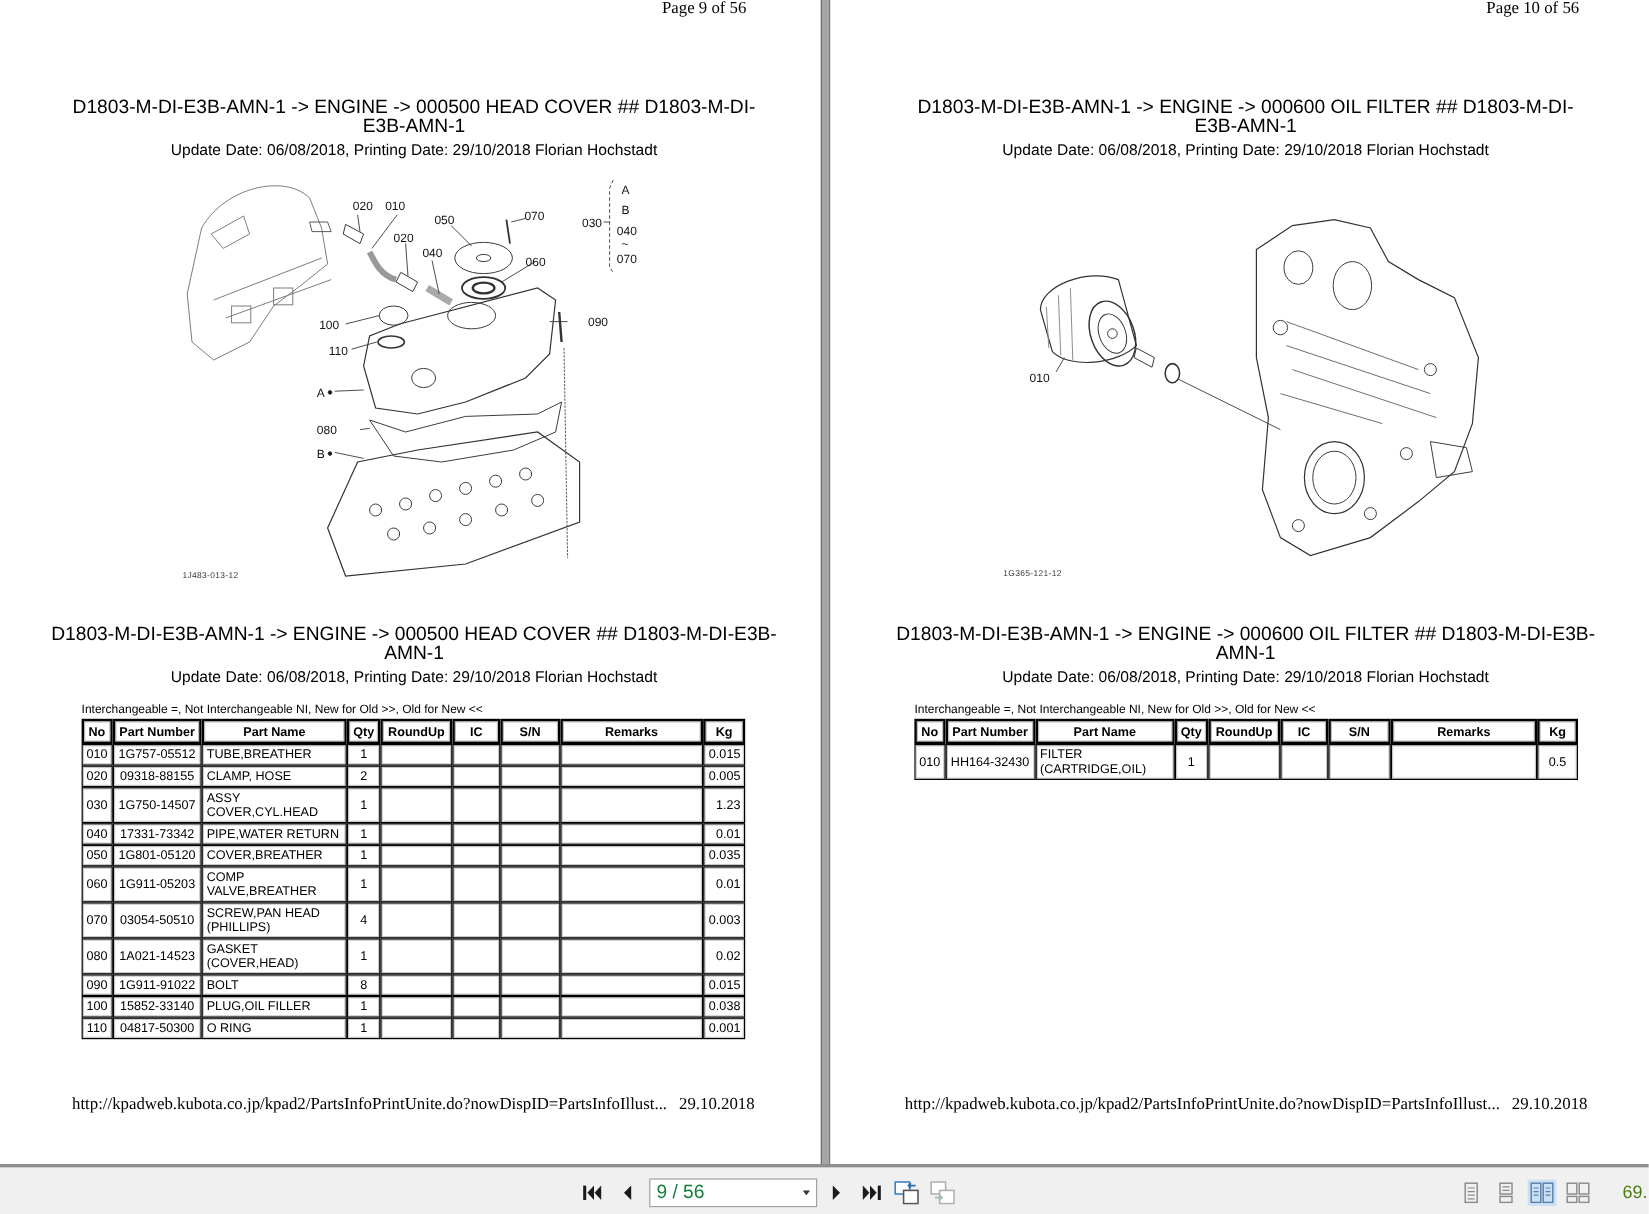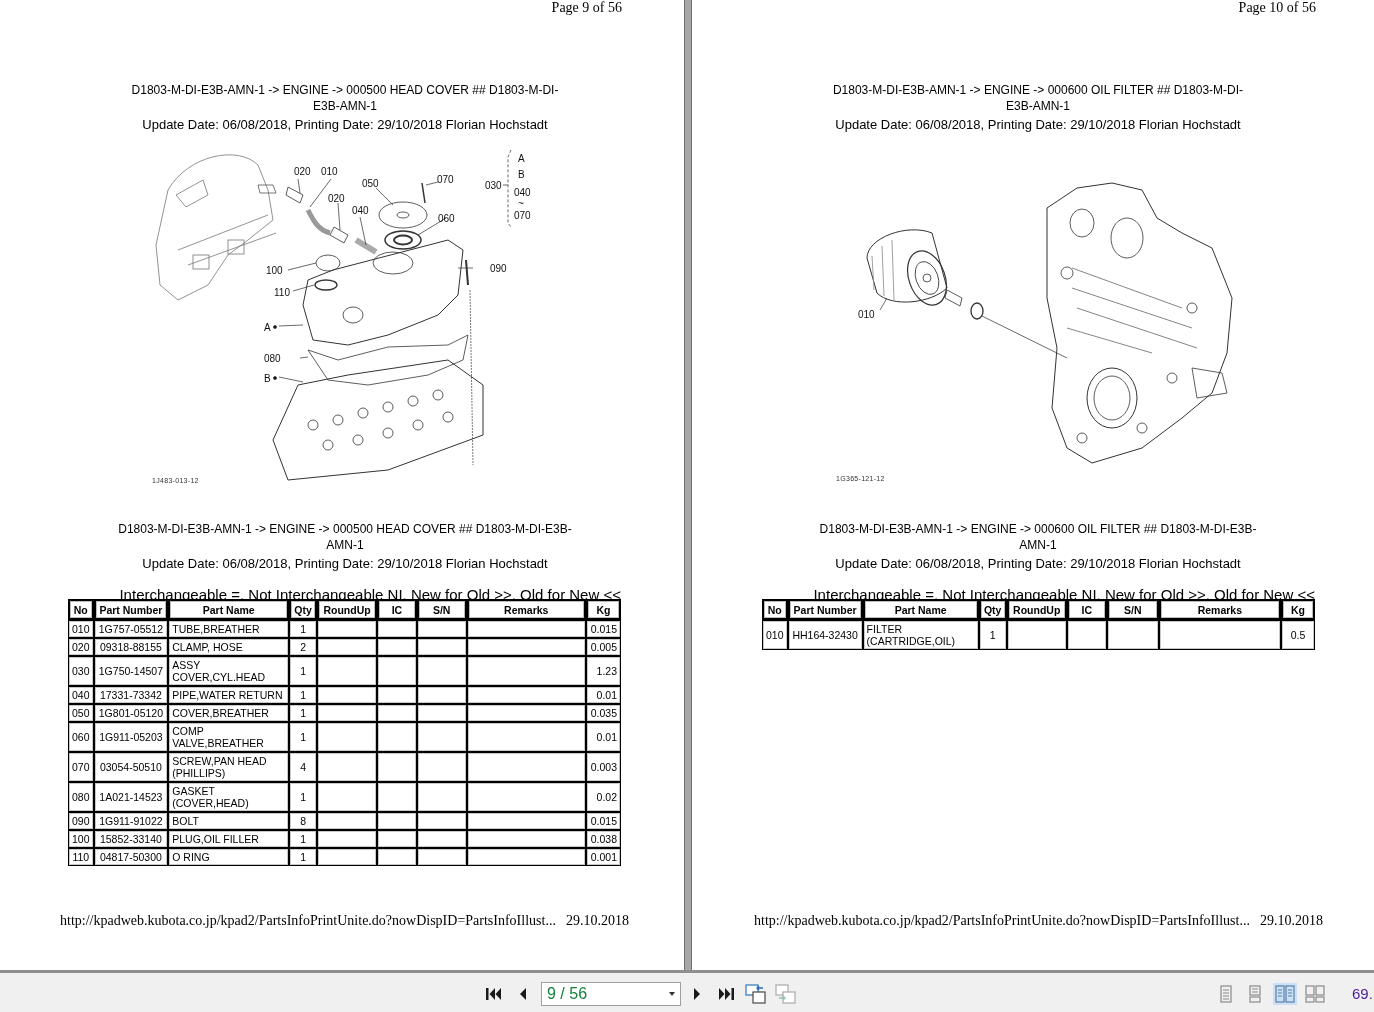--- a/index.html
+++ b/index.html
@@ -10,47 +10,47 @@
   .page { position: absolute; top: 0; height: 972px; background: #fff; overflow: hidden; }
   .page.left { left: 0; width: 684px; }
   .page.right { left: 692px; width: 682px; }
   .gutter { position: absolute; left: 684px; top: 0; width: 8px; height: 972px; background: #a6a6a6; border-left: 1px solid #6f6f6f; border-right: 1px solid #6f6f6f; }
   .bottom-rule { position: absolute; left: 0; top: 970px; width: 1374px; height: 3px; background: #8f8f8f; }
 
   .page-num { position: absolute; top: 0; font-family: "Liberation Serif", serif; font-size: 14px; }
   .page.left .page-num { right: 62px; }
   .page.right .page-num { right: 58px; }
 
-  .title { position: absolute; text-align: center; font-size: 12px; line-height: 16px; }
+  .title { position: absolute; text-align: center; font-size: 16px; line-height: 16px; }
   .subtitle { position: absolute; text-align: center; font-size: 13px; line-height: 16px; }
 
   .diagram { position: absolute; }
   .diagram svg { display: block; }
   .fig-code { position: absolute; font-size: 7px; color: #333; letter-spacing: 0.3px; }
 
-  .legend-line { position: absolute; font-size: 15px; text-align: right; }
+  .legend-line { position: absolute; font-size: 10px; text-align: left; }
 
   table.parts { position: absolute; border-collapse: separate; border-spacing: 0; font-size: 10.5px; }
   table.parts th, table.parts td { border: 1px solid #000; outline: 1px solid #9a9a9a; outline-offset: -3px; }
   table.parts th { font-weight: bold; height: 21px; padding: 0 2px; text-align: center; background: #fff; border: 2px solid #000; outline: none; box-shadow: inset 0 0 0 1px #bbb; }
   table.parts td { height: 18px; padding: 0 3px; vertical-align: middle; outline: none; border: 1px solid #000; box-shadow: inset 0 0 0 1px #c8c8c8; }
   table.parts td.c { text-align: center; }
   table.parts td.r { text-align: right; }
   table.parts td.l { text-align: left; line-height: 12px; }
   table.parts tr.tall td { height: 30px; }
 
   .footer { position: absolute; top: 913px; font-family: "Liberation Serif", serif; font-size: 14px; white-space: nowrap; }
   .footer .date { margin-left: 10px; }
 
   
   .toolbar { position: absolute; left: 0; top: 973px; width: 1374px; height: 39px; background: #f0f0f0; }
   .tb-btn { position: absolute; top: 9px; width: 22px; height: 22px; display: flex; align-items: center; justify-content: center; color: #1a1a1a; font-size: 14px; cursor: pointer; }
   .page-select { position: absolute; left: 541px; top: 982px; width: 140px; height: 24px; background: #fff; border: 1px solid #a0a0a0; font-size: 16px; padding-left: 5px; line-height: 22px; color: #15803d; }
   .page-select .caret { position: absolute; right: 5px; top: 9px; width: 0; height: 0; border-left: 3px solid transparent; border-right: 3px solid transparent; border-top: 4px solid #333; }
-  .zoom-level { position: absolute; left: 1352px; top: 985px; font-size: 15px; color: #4c1d95; }
+  .zoom-level { position: absolute; left: 1352px; top: 985px; font-size: 15px; color: #4d7c0f; }
   .view-btn { position: absolute; top: 983px; width: 24px; height: 22px; display: flex; align-items: center; justify-content: center; }
   .view-btn.active { background: #cce0f5; }
 </style>
 </head>
 <body>
 
 <div class="viewer">
 
   <div class="page left">
     <div class="page-num">Page 9 of 56</div>

